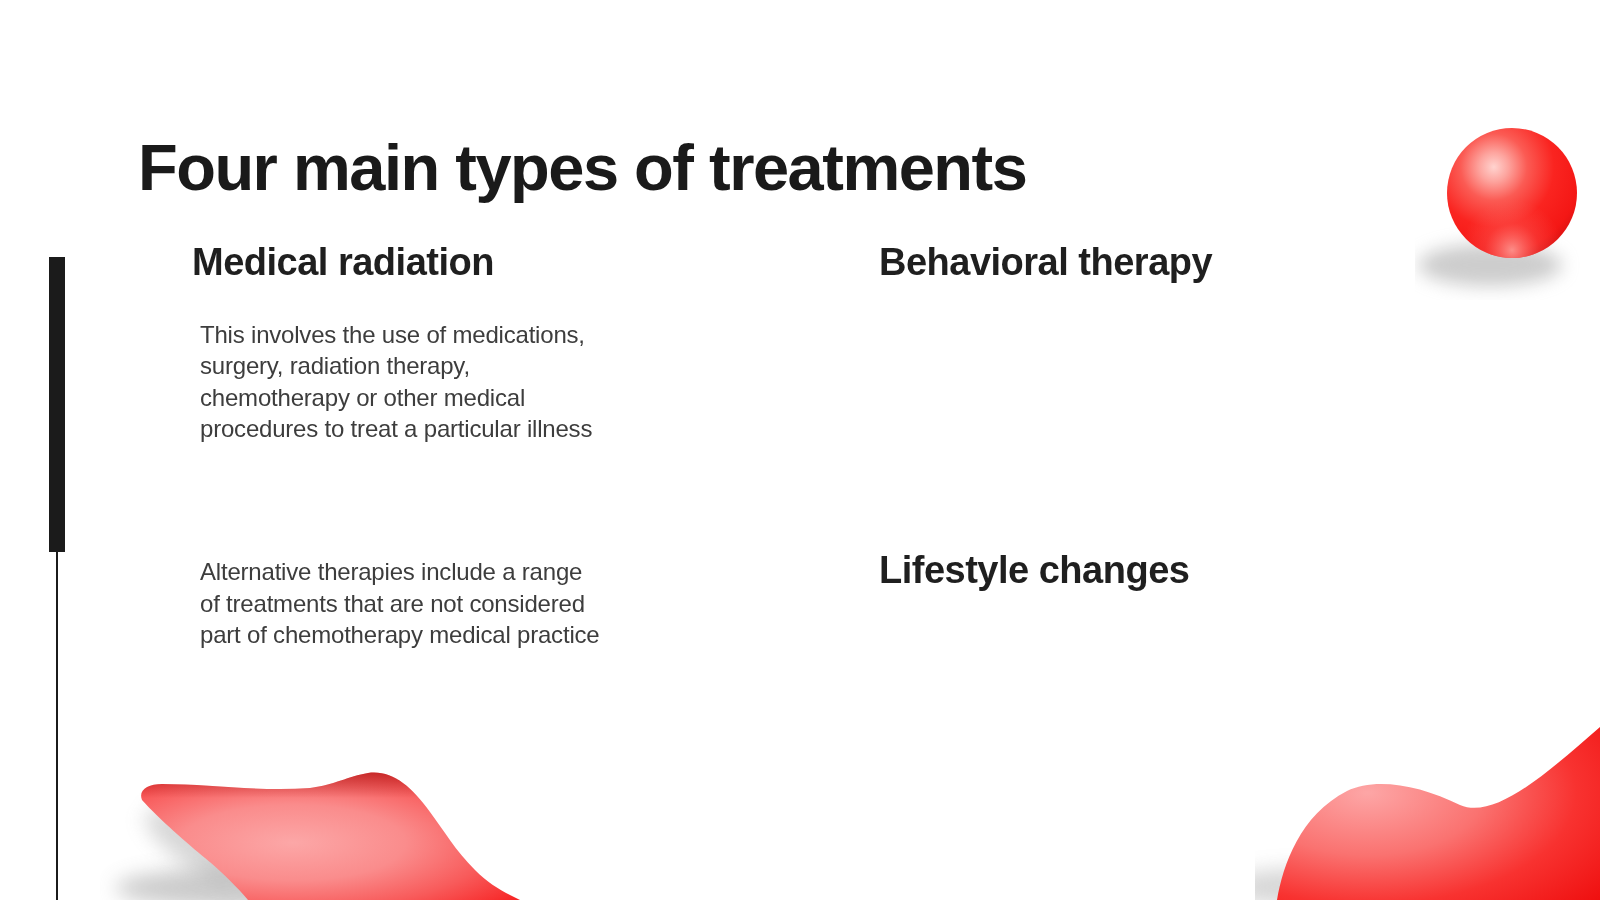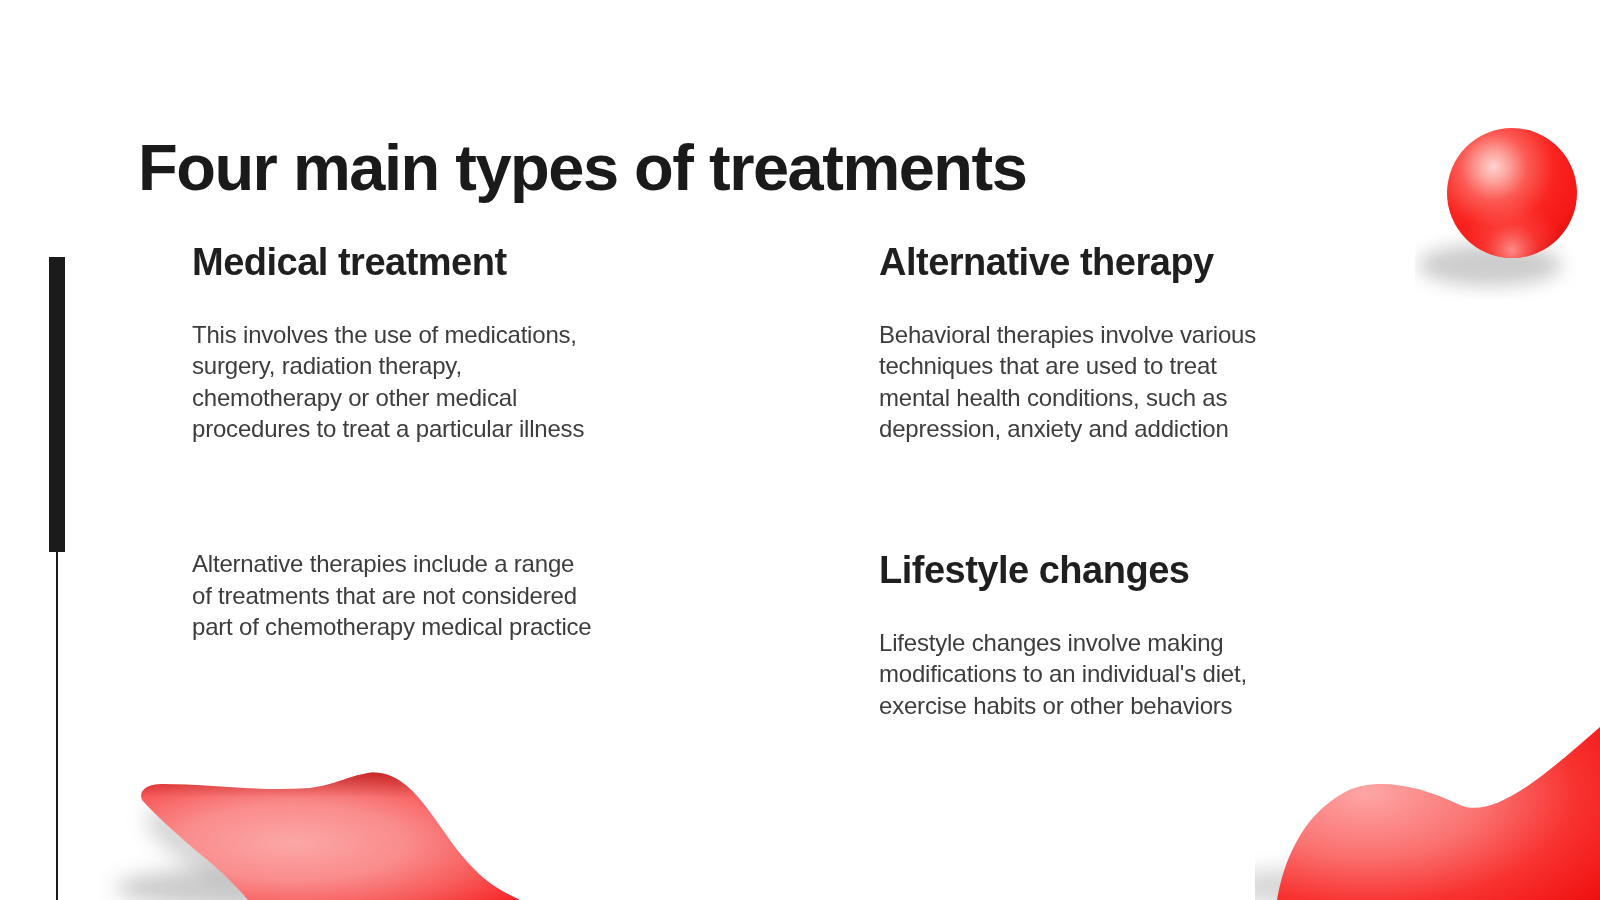--- a/index.html
+++ b/index.html
@@ -32,21 +32,21 @@
     letter-spacing: -0.5px;
     color: #1f1f1f;
     margin: 0 0 33px 0;
     line-height: 1.2;
     white-space: nowrap;
   }
   .section-body {
     font-size: 24px;
     font-weight: normal;
     color: #3d3d3d;
-    margin: 0;
+    margin: 8px;
     line-height: 31.5px;
     white-space: pre-line;
     letter-spacing: -0.2px;
   }
   .vertical-bar {
     position: absolute;
     left: 49px; top: 257px;
     width: 16px; height: 295px;
     background: #1b1b1b;
   }
@@ -65,46 +65,39 @@
 <body>
 
 <div class="slide">
 
   <h1 class="slide-title">Four main types of treatments</h1>
 
   <div class="vertical-bar"></div>
   <div class="vertical-line"></div>
 
   <div class="section sec-0">
-    <h2 class="section-heading">Medical treatment</h2>
+    <h2 class="section-heading">Medical radiation</h2>
     <p class="section-body">This involves the use of medications,
 surgery, radiation therapy,
 chemotherapy or other medical
 procedures to treat a particular illness</p>
   </div>
 
   <div class="section sec-1">
-    <h2 class="section-heading">Alternative therapy</h2>
-    <p class="section-body">Behavioral therapies involve various
-techniques that are used to treat
-mental health conditions, such as
-depression, anxiety and addiction</p>
+    <h2 class="section-heading">Behavioral therapy</h2>
   </div>
 
   <div class="section sec-2">
     <p class="section-body">Alternative therapies include a range
 of treatments that are not considered
 part of chemotherapy medical practice</p>
   </div>
 
   <div class="section sec-3">
     <h2 class="section-heading">Lifestyle changes</h2>
-    <p class="section-body">Lifestyle changes involve making
-modifications to an individual's diet,
-exercise habits or other behaviors</p>
   </div>
 
   <svg class="deco deco-sphere" width="185" height="195" viewBox="0 0 185 195">
     <defs>
       <radialGradient id="sphereMain" cx="36%" cy="30%" r="80%">
         <stop offset="0%" stop-color="#ffd3cf"></stop>
         <stop offset="14%" stop-color="#fda49e"></stop>
         <stop offset="32%" stop-color="#fb5b54"></stop>
         <stop offset="58%" stop-color="#fa2420"></stop>
         <stop offset="84%" stop-color="#f41715"></stop>

